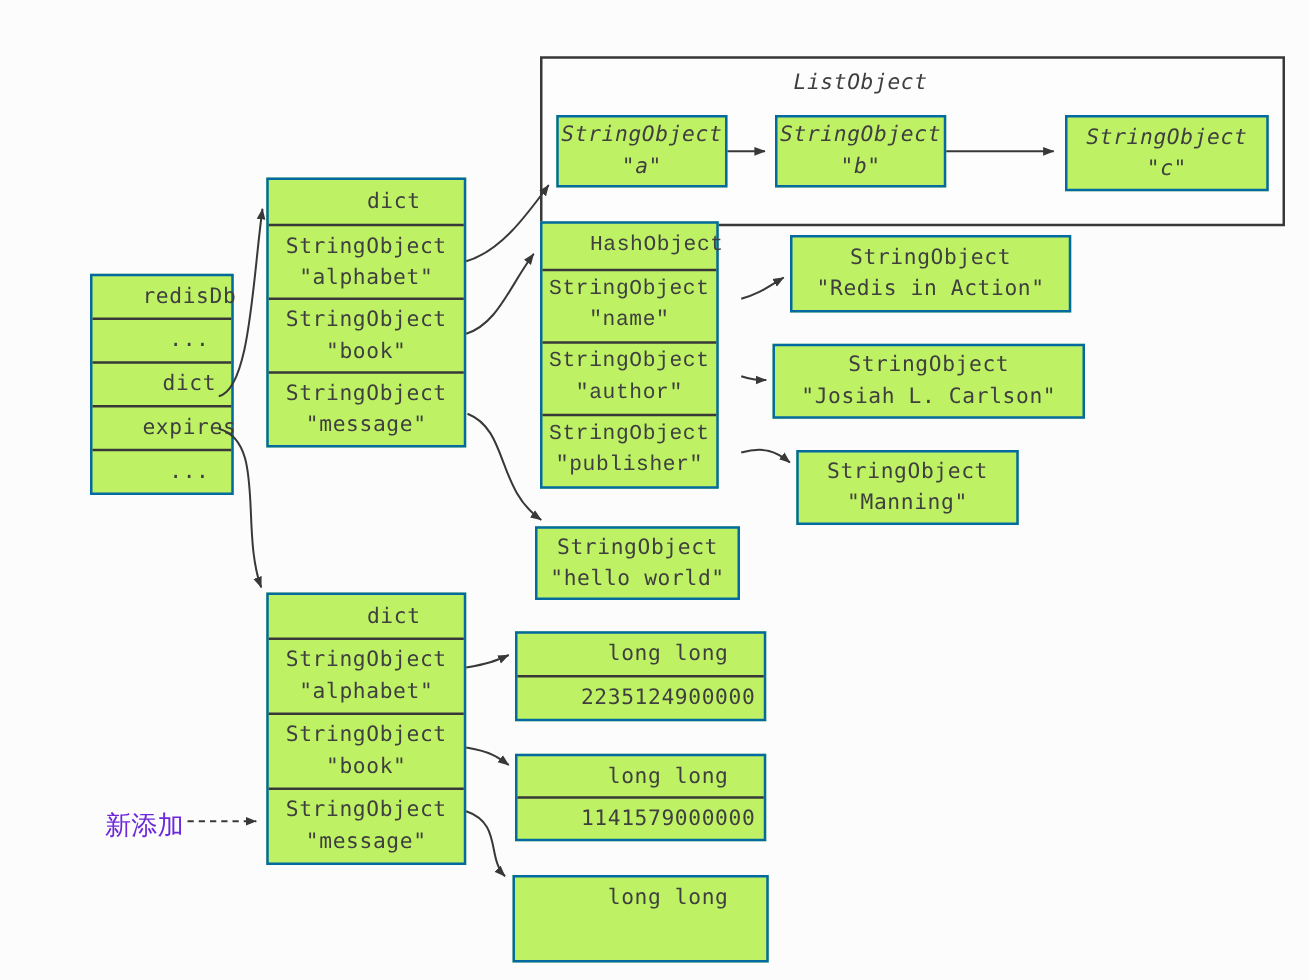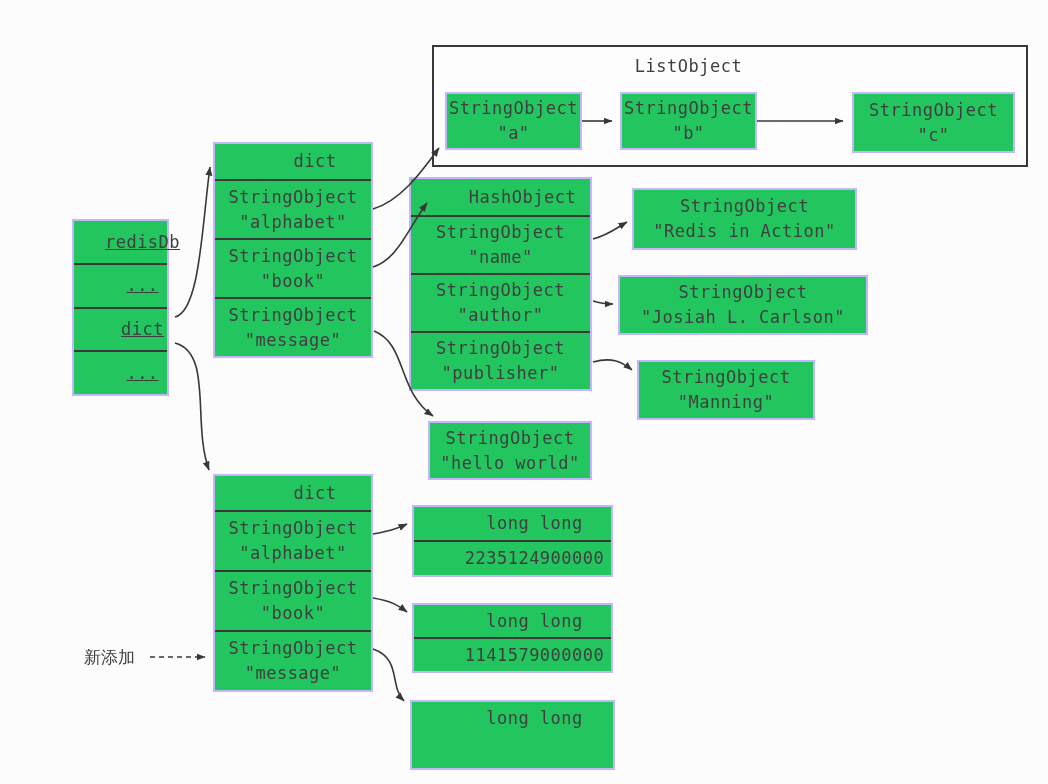--- a/index.html
+++ b/index.html
@@ -2,58 +2,61 @@
 <html><head>
 <meta charset="utf-8">
 <style>
   html,body{margin:0;padding:0;background:#fcfcfc;}
   .canvas{
     position:relative;width:1048px;height:784px;background:#fcfcfc;
     font-family:"DejaVu Sans Mono","Liberation Mono",monospace;
     color:#3f3f3f;overflow:hidden;
   }
   .box{
-    position:absolute;background:#22c55e;border:2px solid #c4b5fd;
+    position:absolute;background:#bef264;border:2px solid #0369a1;
     box-sizing:border-box;display:flex;flex-direction:column;
   }
   .row{
     display:flex;flex-direction:column;align-items:center;justify-content:center;
     text-align:center;font-size:17px;letter-spacing:.5px;line-height:1.45;
     flex:1;box-sizing:border-box;
   }
   .row + .row{border-top:2px solid #383838;}
   .hdr{flex:0 0 auto;}
   .single{justify-content:center;padding-left:44px;}
   .cellline{display:block;white-space:nowrap;}
   .outer-frame{position:absolute;background:#fdfdfd;border:2px solid #383838;box-sizing:border-box;}
   .lo-title{
     position:absolute;text-align:center;font-size:17px;letter-spacing:.5px;white-space:nowrap;
   }
   .annot{
     position:absolute;font-family:"DejaVu Sans","Liberation Sans",sans-serif;
-    font-size:17px;color:#404040;white-space:nowrap;
+    font-size:21px;color:#6d28d9;white-space:nowrap;
   }
   svg.arrows{position:absolute;left:0;top:0;pointer-events:none;}
   svg.arrows path{fill:none;stroke:#383838;stroke-width:1.6;}
   svg.arrows path.dashed{stroke-dasharray:5 4;}
 </style>
 </head>
 <body>
 
 <div class="canvas">
 
-  <div class="box" style="left:72px;top:219px;width:97px;height:177px;text-decoration:underline;">
+  <div class="box" style="left:72px;top:219px;width:115px;height:177px;">
     <div class="row single">
         <span class="cellline">redisDb</span>
       </div>
     <div class="row single">
         <span class="cellline">...</span>
       </div>
     <div class="row single">
         <span class="cellline">dict</span>
+      </div>
+    <div class="row single">
+        <span class="cellline">expires</span>
       </div>
     <div class="row single">
         <span class="cellline">...</span>
       </div>
   </div>
 
   <div class="box" style="left:213px;top:142px;width:160px;height:216px;">
     <div class="row single hdr" style="height:35px;">
         <span class="cellline">dict</span>
       </div>
@@ -64,21 +67,21 @@
     <div class="row">
       <span class="cellline">StringObject</span>
       <span class="cellline">"book"</span>
     </div>
     <div class="row">
       <span class="cellline">StringObject</span>
       <span class="cellline">"message"</span>
     </div>
   </div>
 
-  <div class="outer-frame" style="left:432px;top:45px;width:596px;height:122px;">
+  <div class="outer-frame" style="left:432px;top:45px;width:596px;height:136px;font-style:italic;">
     <div class="lo-title" style="left:186px;top:9px;width:137px;">ListObject</div>
     <div class="box" style="left:11px;top:45px;width:137px;height:58px;">
       <div class="row">
         <span class="cellline">StringObject</span>
         <span class="cellline">"a"</span>
       </div>
     </div>
     <div class="box" style="left:186px;top:45px;width:137px;height:58px;">
       <div class="row">
         <span class="cellline">StringObject</span>
@@ -86,21 +89,21 @@
       </div>
     </div>
     <div class="box" style="left:418px;top:45px;width:163px;height:61px;">
       <div class="row">
         <span class="cellline">StringObject</span>
         <span class="cellline">"c"</span>
       </div>
     </div>
   </div>
 
-  <div class="box" style="left:409px;top:177px;width:183px;height:214px;">
+  <div class="box" style="left:432px;top:177px;width:143px;height:214px;font-family:Liberation Mono, monospace;">
     <div class="row single hdr" style="height:36px;">
         <span class="cellline">HashObject</span>
       </div>
     <div class="row">
       <span class="cellline">StringObject</span>
       <span class="cellline">"name"</span>
     </div>
     <div class="row">
       <span class="cellline">StringObject</span>
       <span class="cellline">"author"</span>

